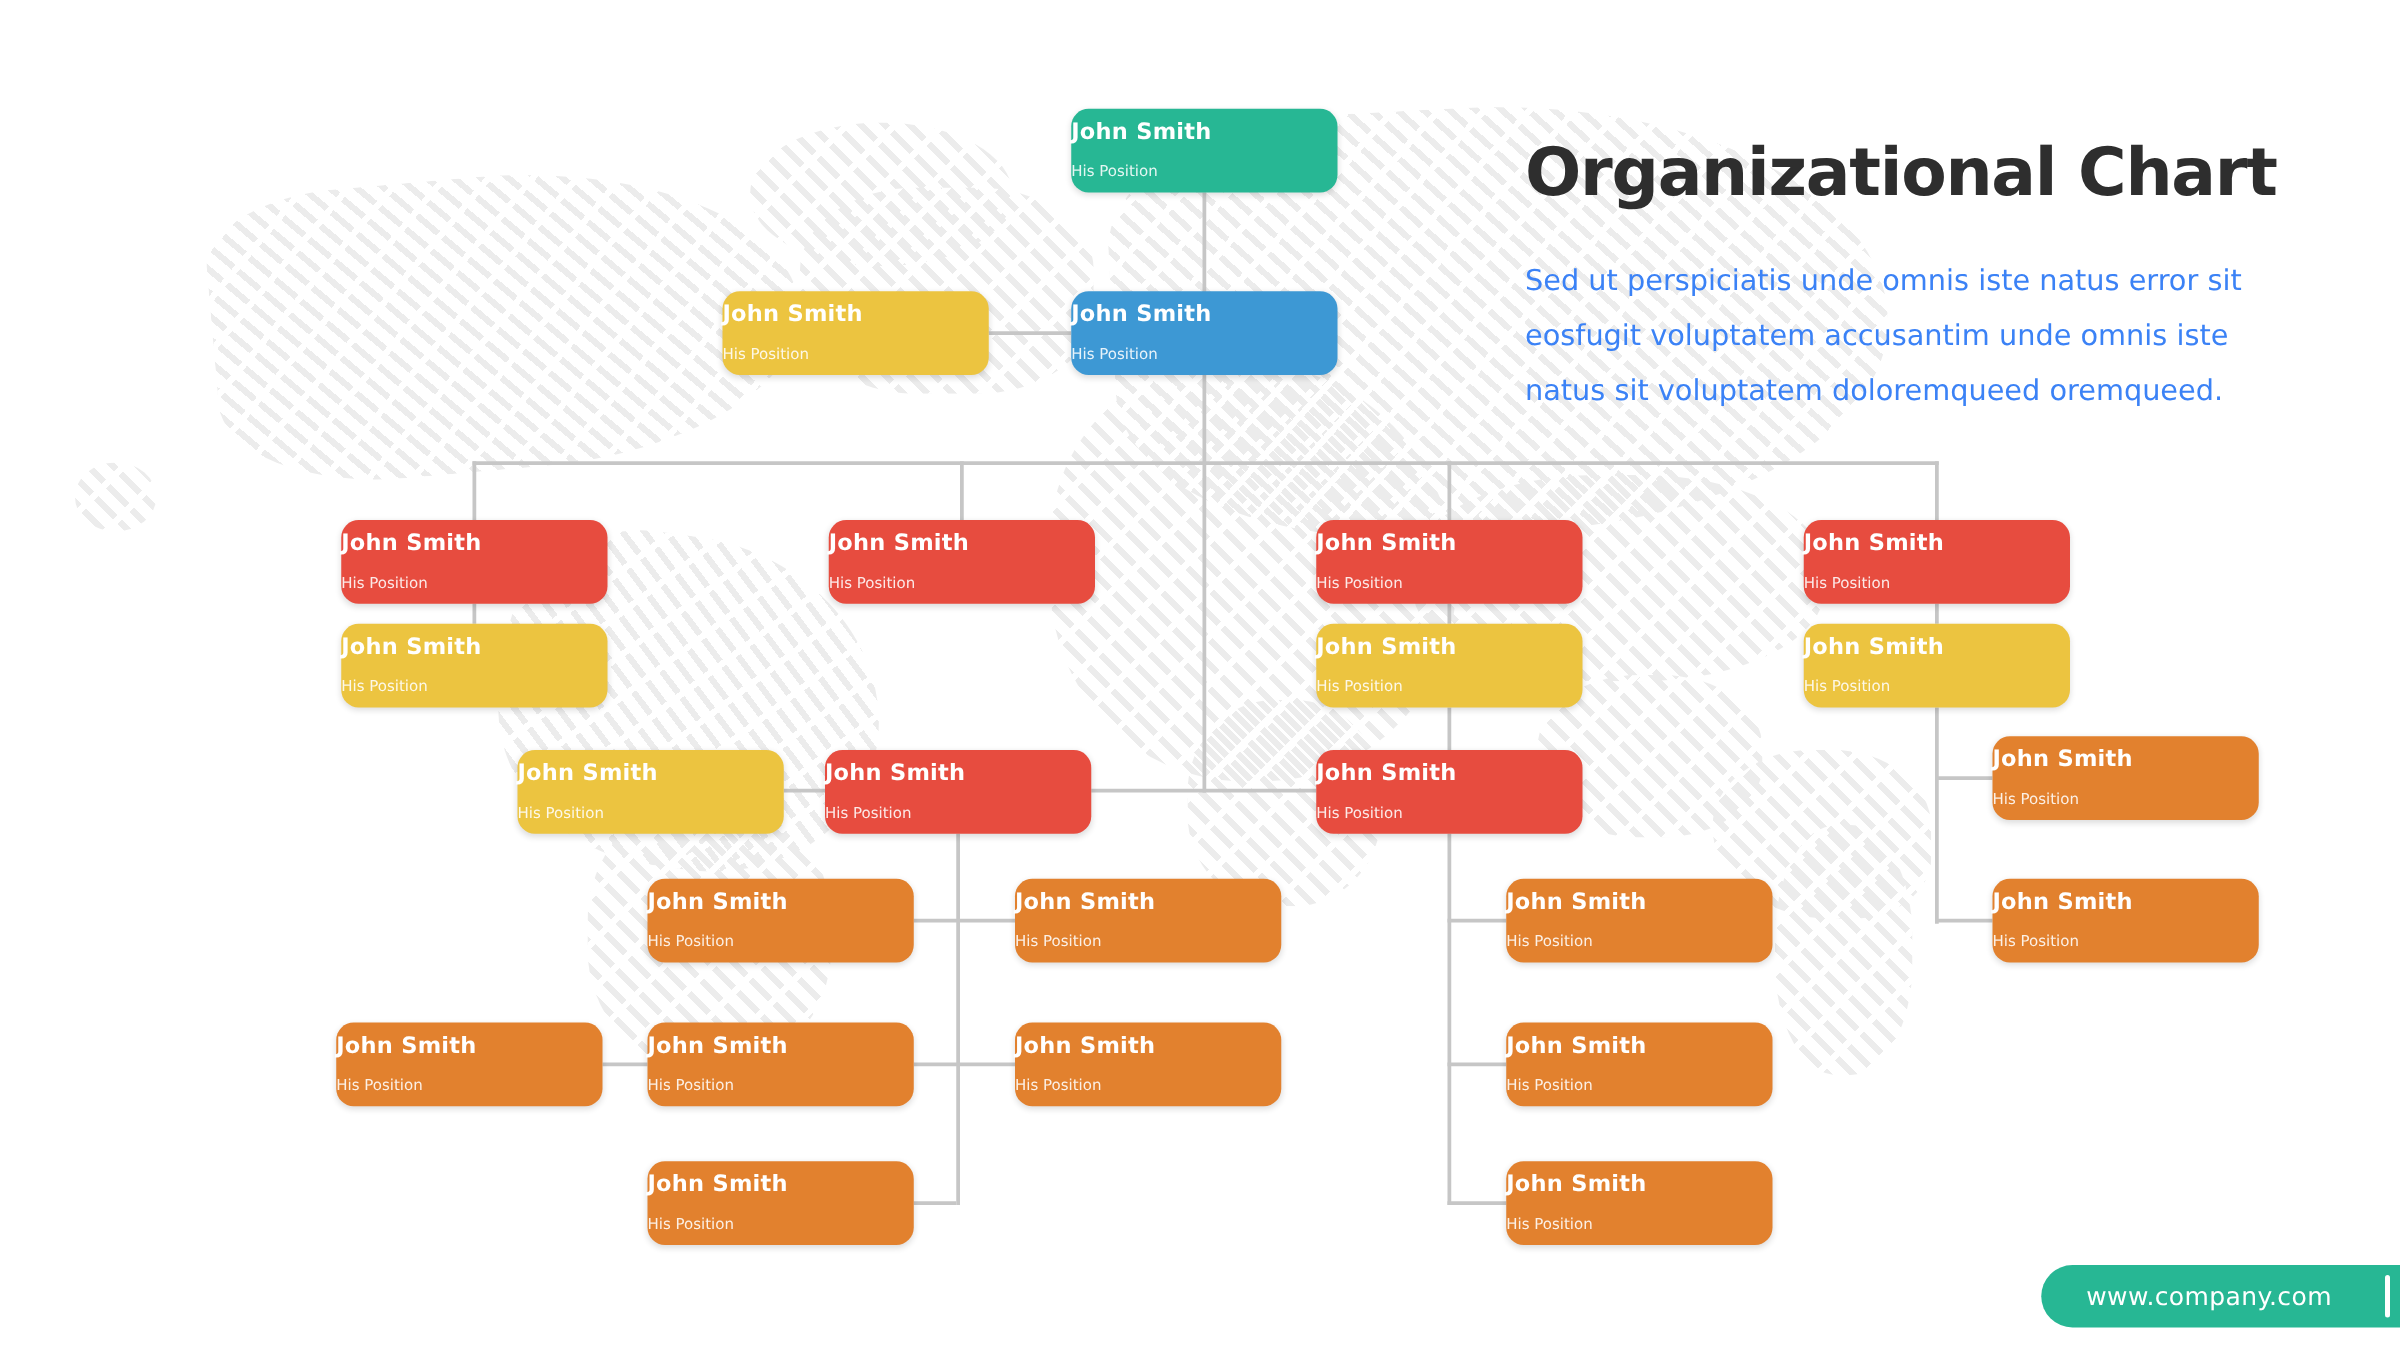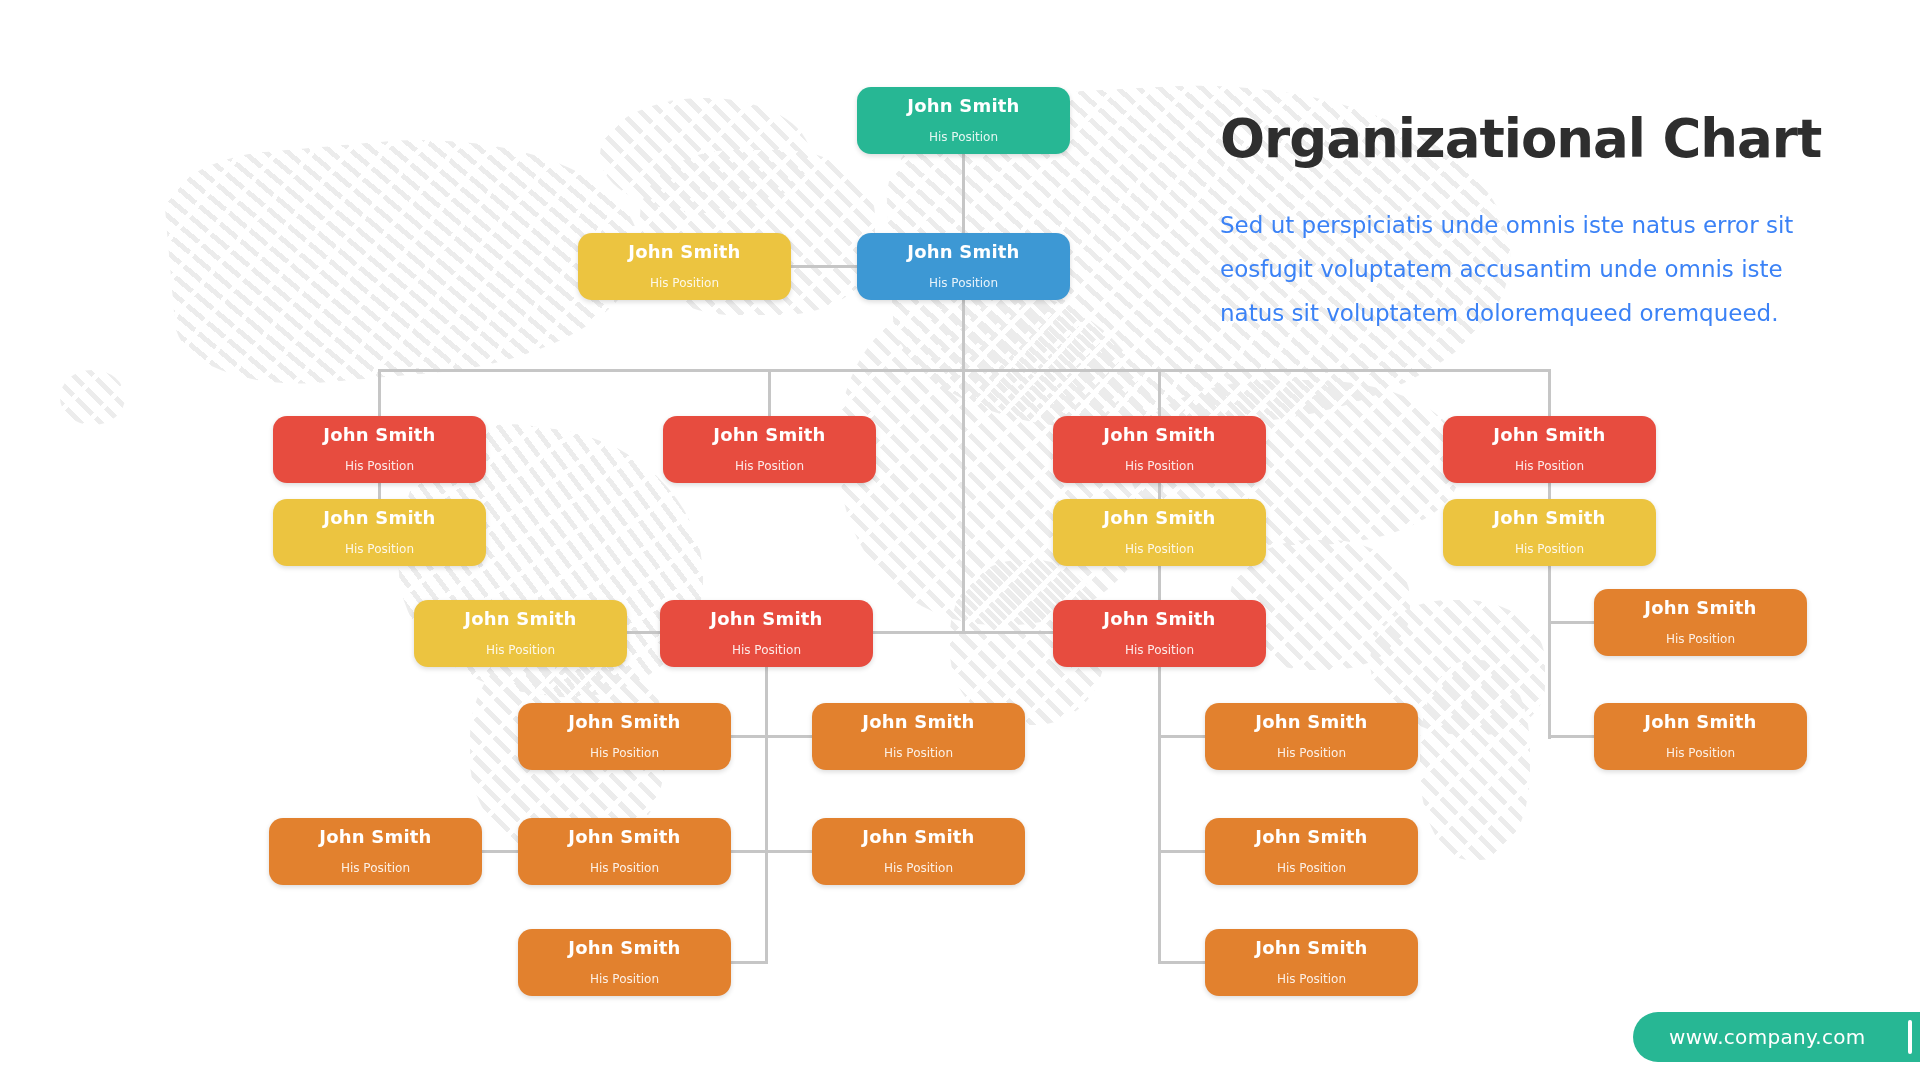--- a/index.html
+++ b/index.html
@@ -11,21 +11,21 @@
   
   .map-blob{
     position:absolute;z-index:0;pointer-events:none;
     background-image:
       repeating-linear-gradient(135deg,#ffffff 0 5px,rgba(255,255,255,0) 5px 27px),
       repeating-linear-gradient(45deg,#ececec 0 5px,rgba(255,255,255,0) 5px 14px);
   }
   .connector{position:absolute;z-index:1;}
   .node{
     position:absolute;z-index:2;border-radius:14px;color:#fff;
-    display:flex;flex-direction:column;align-items:center;justify-content:center;
+    display:flex;flex-direction:column;align-items:flex-start;justify-content:center;
     text-align:center;box-shadow:0 2px 5px rgba(0,0,0,0.14);
   }
   .n-name{font-weight:700;font-size:18px;line-height:21px;letter-spacing:.2px;}
   .n-pos{font-weight:400;font-size:12px;line-height:19px;margin-top:12px;color:rgba(255,255,255,0.88);}
   .slide-title{
     position:absolute;left:1220px;top:72px;z-index:2;
     font-size:53px;font-weight:700;letter-spacing:-1px;color:#2e2e2e;
   }
   .slide-desc{
     position:absolute;left:1220px;top:180px;width:600px;z-index:2;

